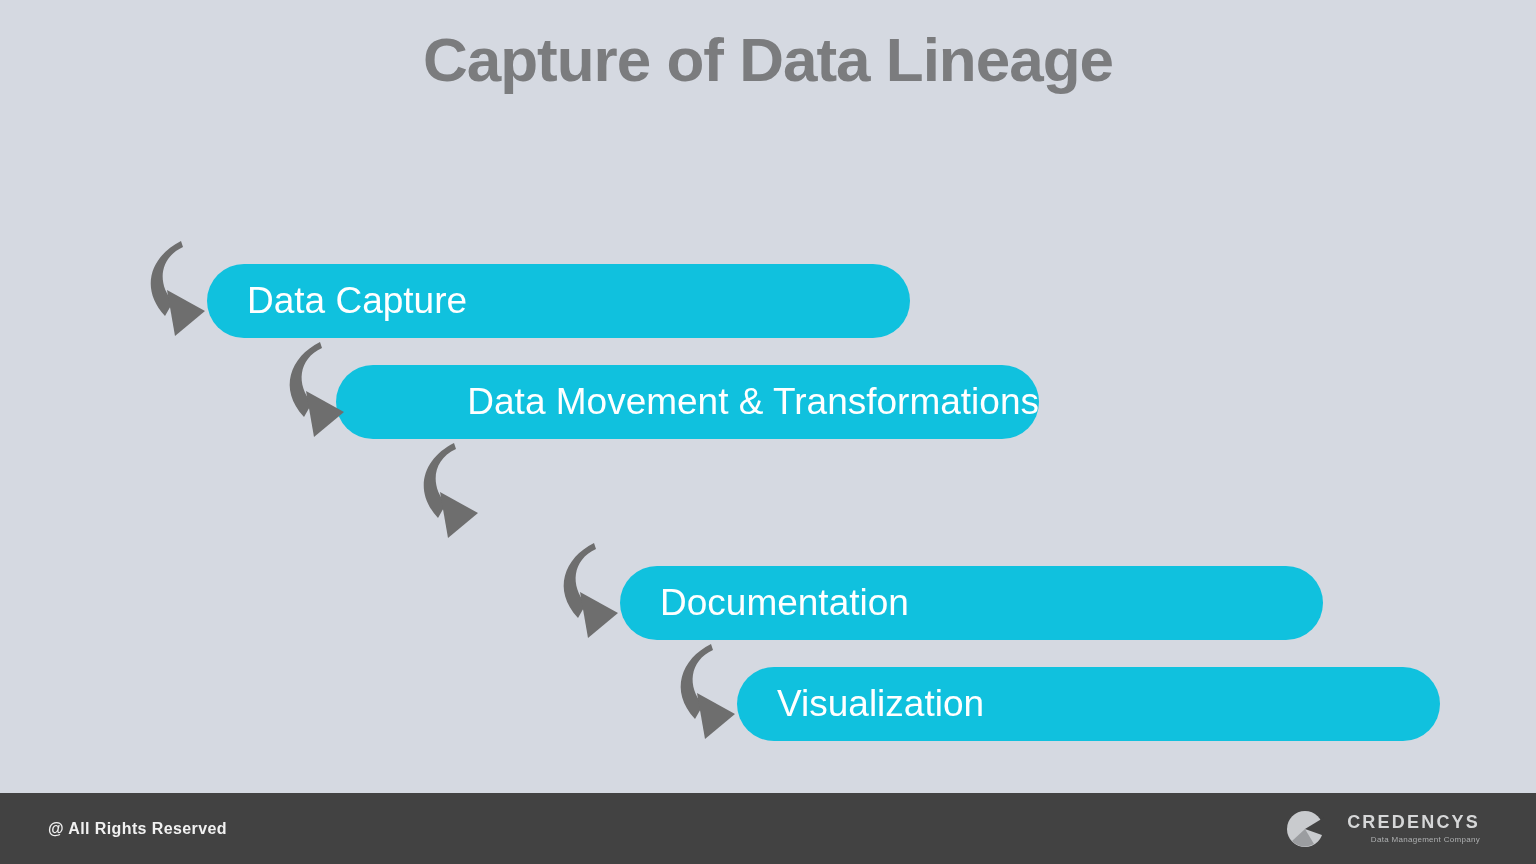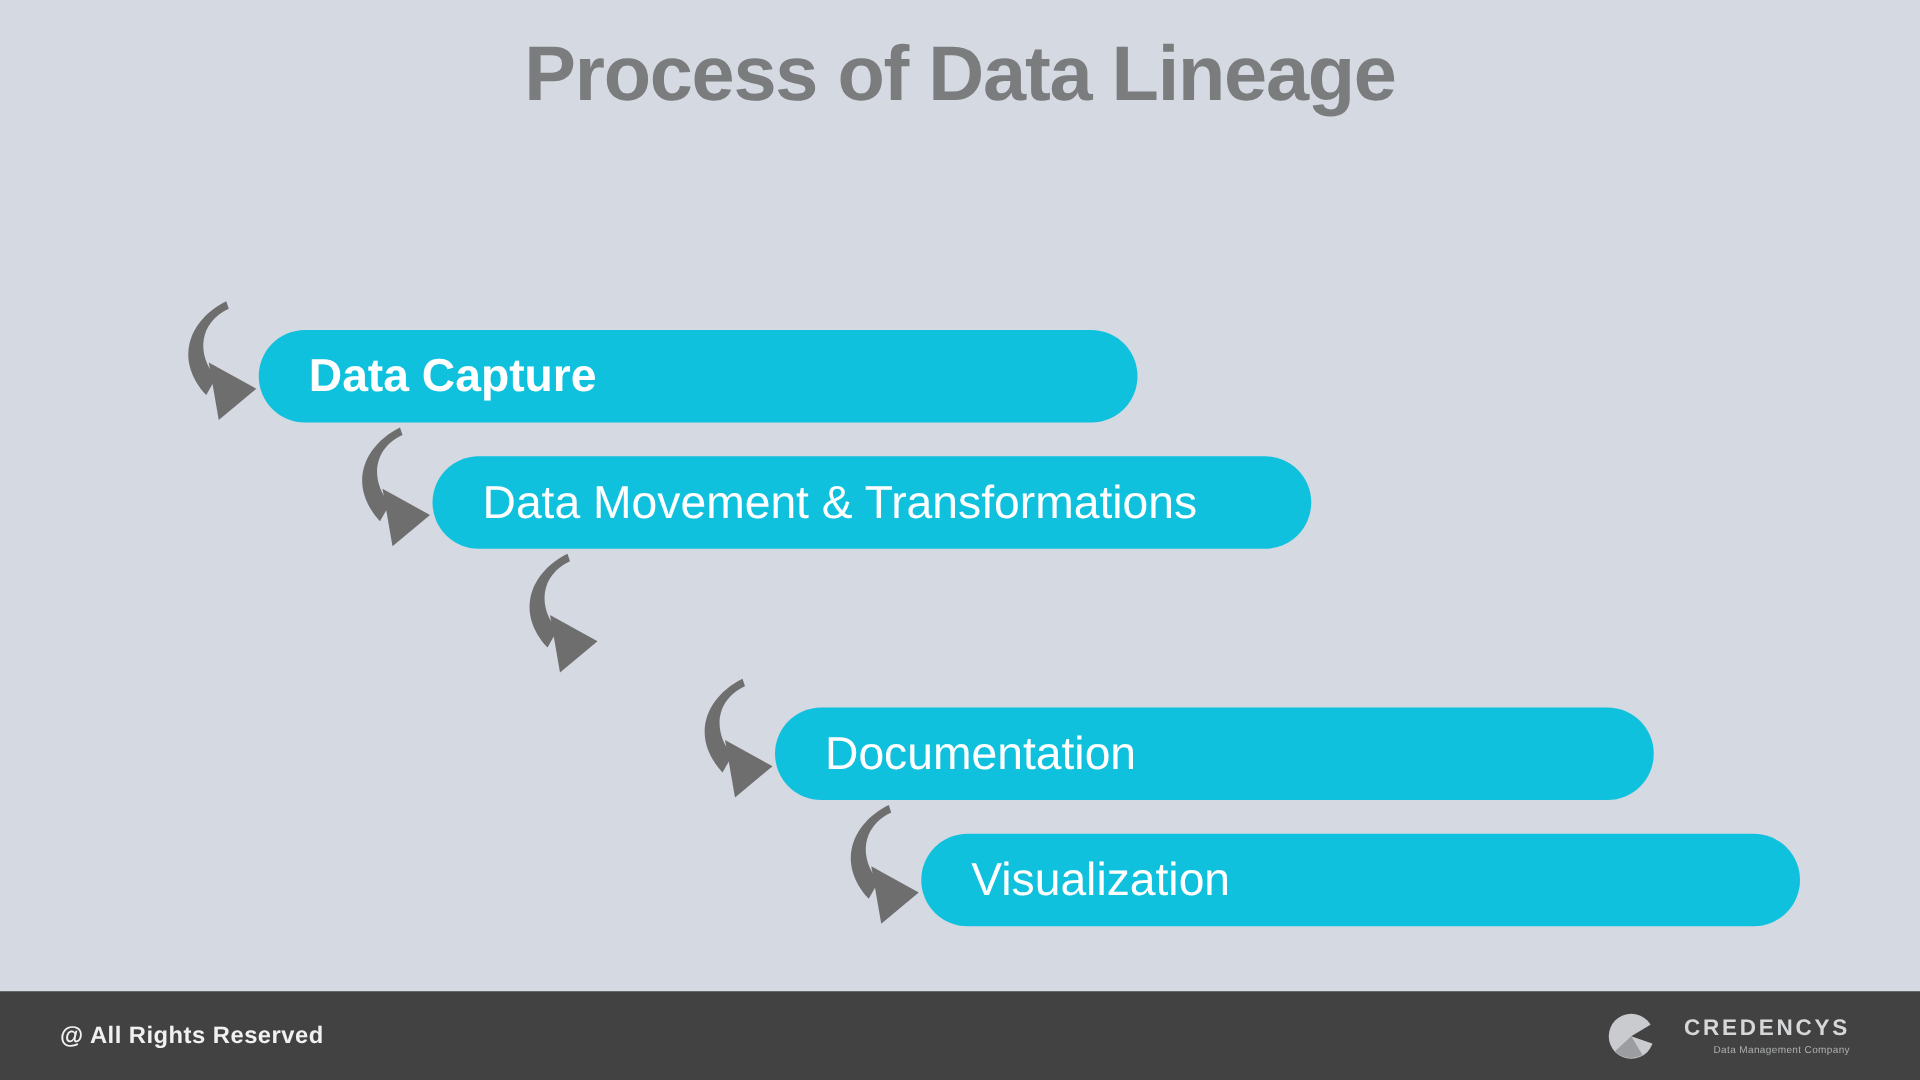--- a/index.html
+++ b/index.html
@@ -31,22 +31,22 @@
     background: #10c1de;
     border-radius: 37px;
     color: #ffffff;
     font-size: 37px;
     font-weight: 400;
     line-height: 74px;
     padding-left: 40px;
     white-space: nowrap;
   }
   .p1 { left:  88px; top: 163px; }
-  .p2 { left: 207px; top: 264px; font-weight: bold; }
-  .p3 { left: 346px; top: 365px; }
+  .p2 { left: 207px; top: 264px; }
+  .p3 { left: 336px; top: 365px; text-align: right; }
   .p4 { left: 480px; top: 465px; }
   .p5 { left: 620px; top: 566px; }
   .p6 { left: 737px; top: 667px; }
   .arrow {
     position: absolute;
     width: 82px;
     height: 102px;
   }
   .a1 { left: 127px; top: 238px; }
   .a2 { left: 266px; top: 339px; }
@@ -60,21 +60,21 @@
     width: 100%;
     height: 71px;
     background: #424242;
     display: flex;
     align-items: center;
     justify-content: space-between;
     padding: 0 56px 0 48px;
   }
   .copyright {
     color: #f1f1f1;
-    font-size: 19px;
+    font-size: 16px;
     font-weight: 700;
     letter-spacing: 0.4px;
   }
   .logo {
     display: flex;
     align-items: center;
     gap: 7px;
   }
   .logo-text { display: flex; flex-direction: column; }
   .logo-name {
@@ -91,21 +91,21 @@
     letter-spacing: 0.3px;
     margin-top: 2px;
     text-align: right;
   }
 </style>
 </head>
 <body>
 
 <div class="canvas">
 
-  <div class="title">Process of Data Lineage</div>
+  <div class="title">Capture of Data Lineage</div>
 
   <div class="pill p2">
     <span>Data Capture</span>
   </div>
   <div class="pill p3">
     <span>Data Movement &amp; Transformations</span>
   </div>
   <div class="pill p6">
     <span>Visualization</span>
   </div>

